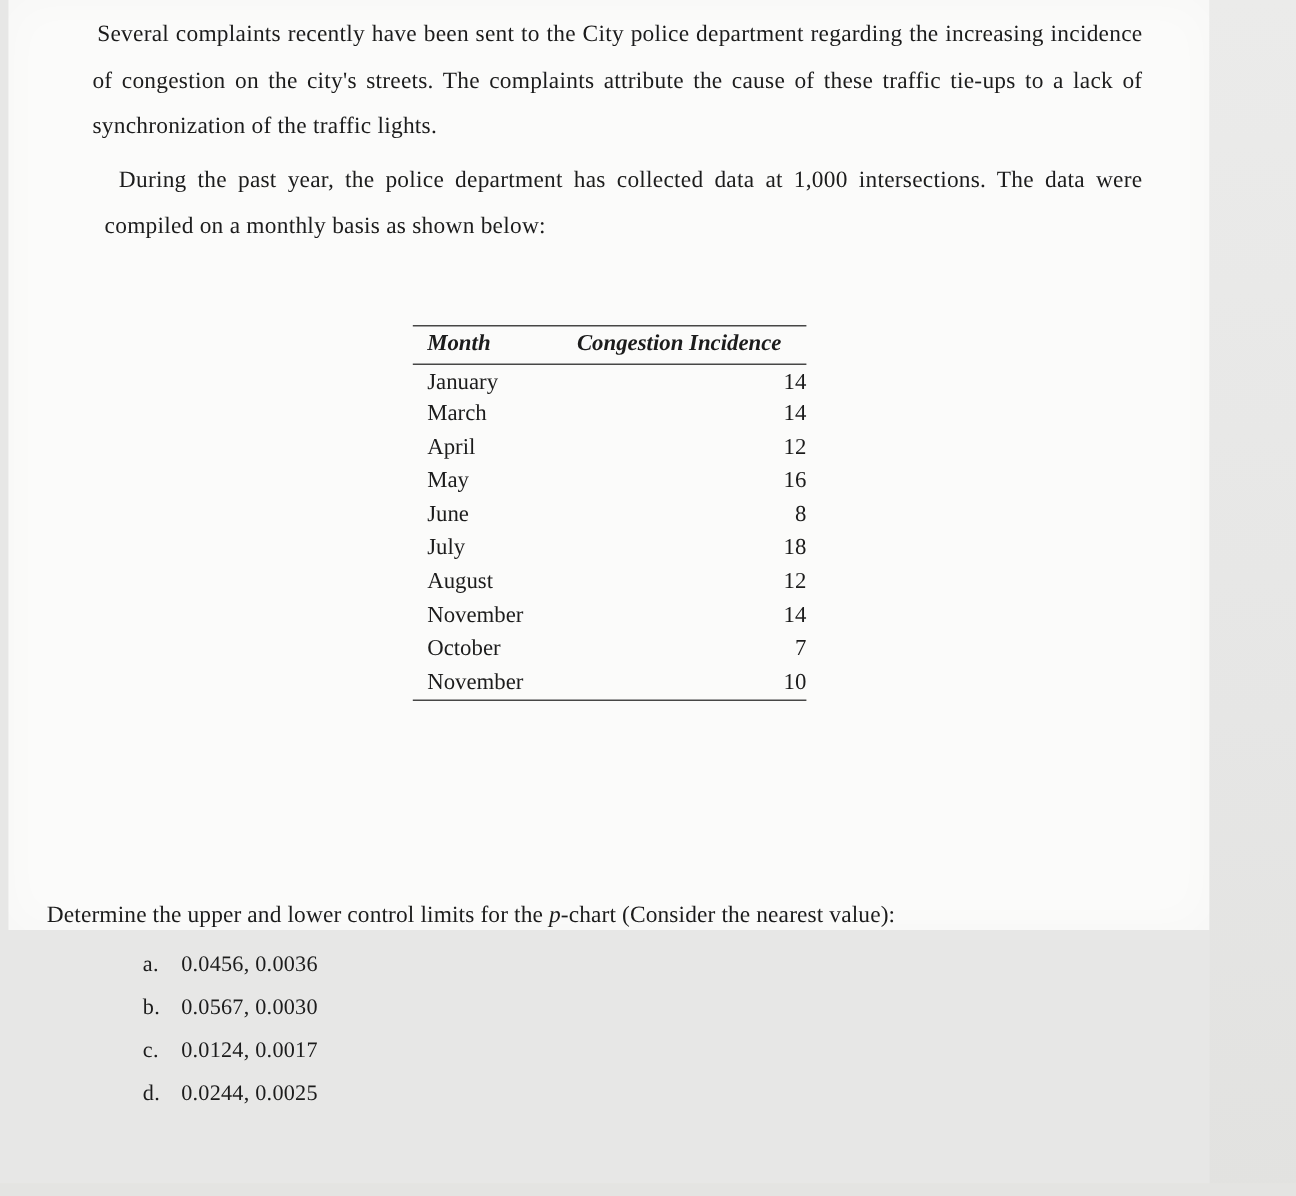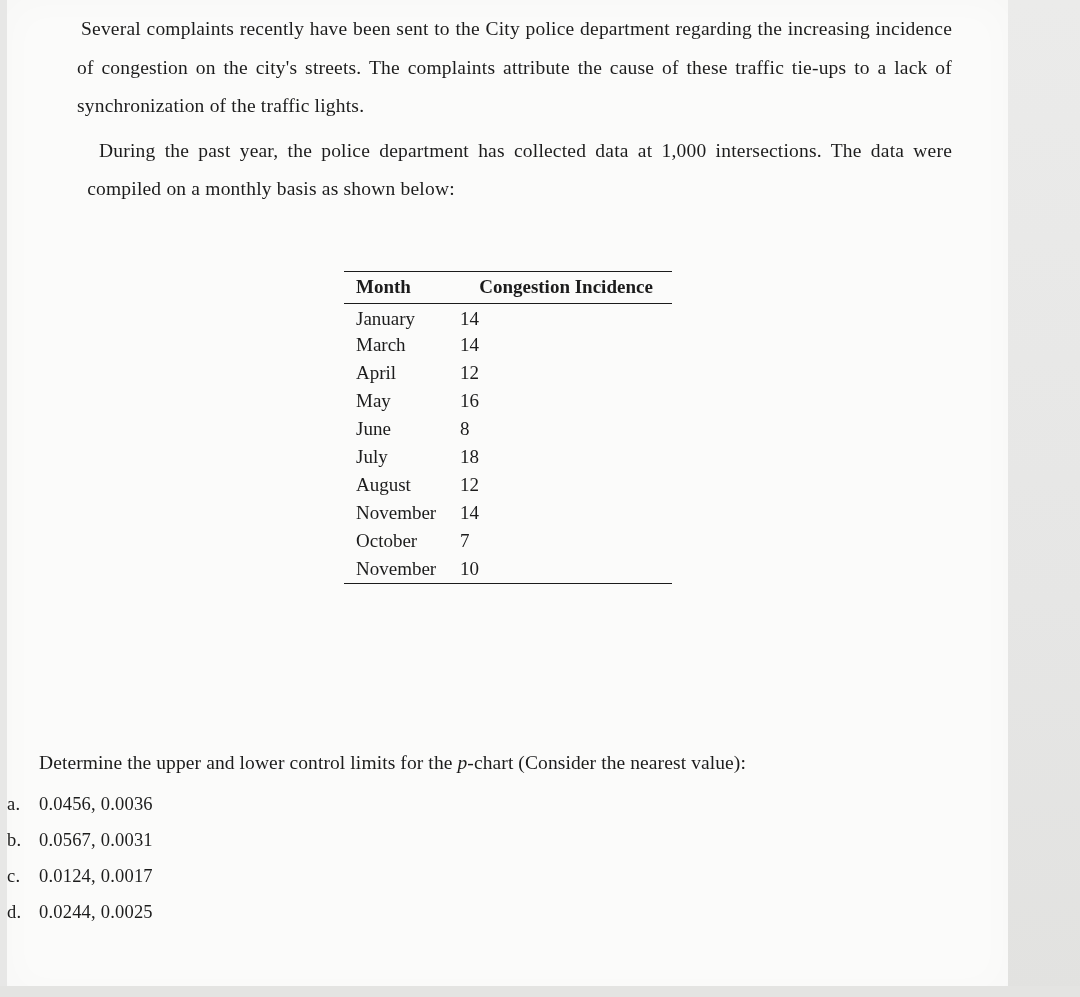--- a/index.html
+++ b/index.html
@@ -6,21 +6,21 @@
   html, body {
     width: 1080px; height: 997px;
     background: #e7e7e6;
     font-family: "Liberation Serif", "DejaVu Serif", serif;
     color: #1c1c1c;
     overflow: hidden;
   }
   .page {
     position: absolute;
     left: 7px; top: 0;
-    width: 1001px; height: 996px;
+    width: 1001px; height: 775px;
     background: #fbfbfa;
     box-shadow: inset 0 0 40px rgba(0,0,0,0.02);
   }
   .para {
     margin-left: 70px;
     margin-right: 56px;
     font-size: 19.5px;
     line-height: 38.5px;
     text-align: justify;
     letter-spacing: 0.2px;
@@ -35,39 +35,40 @@
     border-collapse: collapse;
     border-top: 1.5px solid #1b1b1b;
     border-bottom: 1.5px solid #1b1b1b;
     font-size: 19px;
   }
   .data-table thead th {
     border-bottom: 1.5px solid #1b1b1b;
     font-weight: bold;
     height: 32px;
     vertical-align: middle;
+    font-style: italic;
   }
   .data-table th.h-month { text-align: left; padding-left: 12px; width: 116px; }
   .data-table th.h-incidence { text-align: center; }
   .data-table td { height: 28px; vertical-align: middle; }
   .data-table td.c-month { text-align: left; padding-left: 12px; }
-  .data-table td.c-val { text-align: left; }
+  .data-table td.c-val { text-align: right; }
   .data-table tbody tr:first-child td { padding-top: 4px; }
 
   .question {
     margin-top: 166px;
     margin-left: 32px;
     margin-right: 40px;
     font-size: 19.5px;
     line-height: 26px;
     letter-spacing: 0.1px;
   }
   .question .it { font-style: italic; }
 
-  .options { margin-top: 10px; }
+  .options { margin-top: 10px; margin-left: 112px; }
   .option {
     font-size: 18.5px;
     line-height: 36px;
     letter-spacing: 0.2px;
   }
   .opt-label { display: inline-block; width: 32px; }
 
   .edge-right {
     position: absolute; right: 0; top: 0;
     width: 72px; height: 997px;
@@ -139,21 +140,21 @@
     </tbody>
   </table>
 
   <p class="question"><span>Determine the upper and lower control limits for the </span><span class="it">p</span><span>-chart (Consider the nearest value):</span></p>
 
   <div class="options">
     <div class="option">
       <span class="opt-label">a.</span><span class="opt-text">0.0456, 0.0036</span>
     </div>
     <div class="option">
-      <span class="opt-label">b.</span><span class="opt-text">0.0567, 0.0031</span>
+      <span class="opt-label">b.</span><span class="opt-text">0.0567, 0.0030</span>
     </div>
     <div class="option">
       <span class="opt-label">c.</span><span class="opt-text">0.0124, 0.0017</span>
     </div>
     <div class="option">
       <span class="opt-label">d.</span><span class="opt-text">0.0244, 0.0025</span>
     </div>
   </div>
 
 </div>

